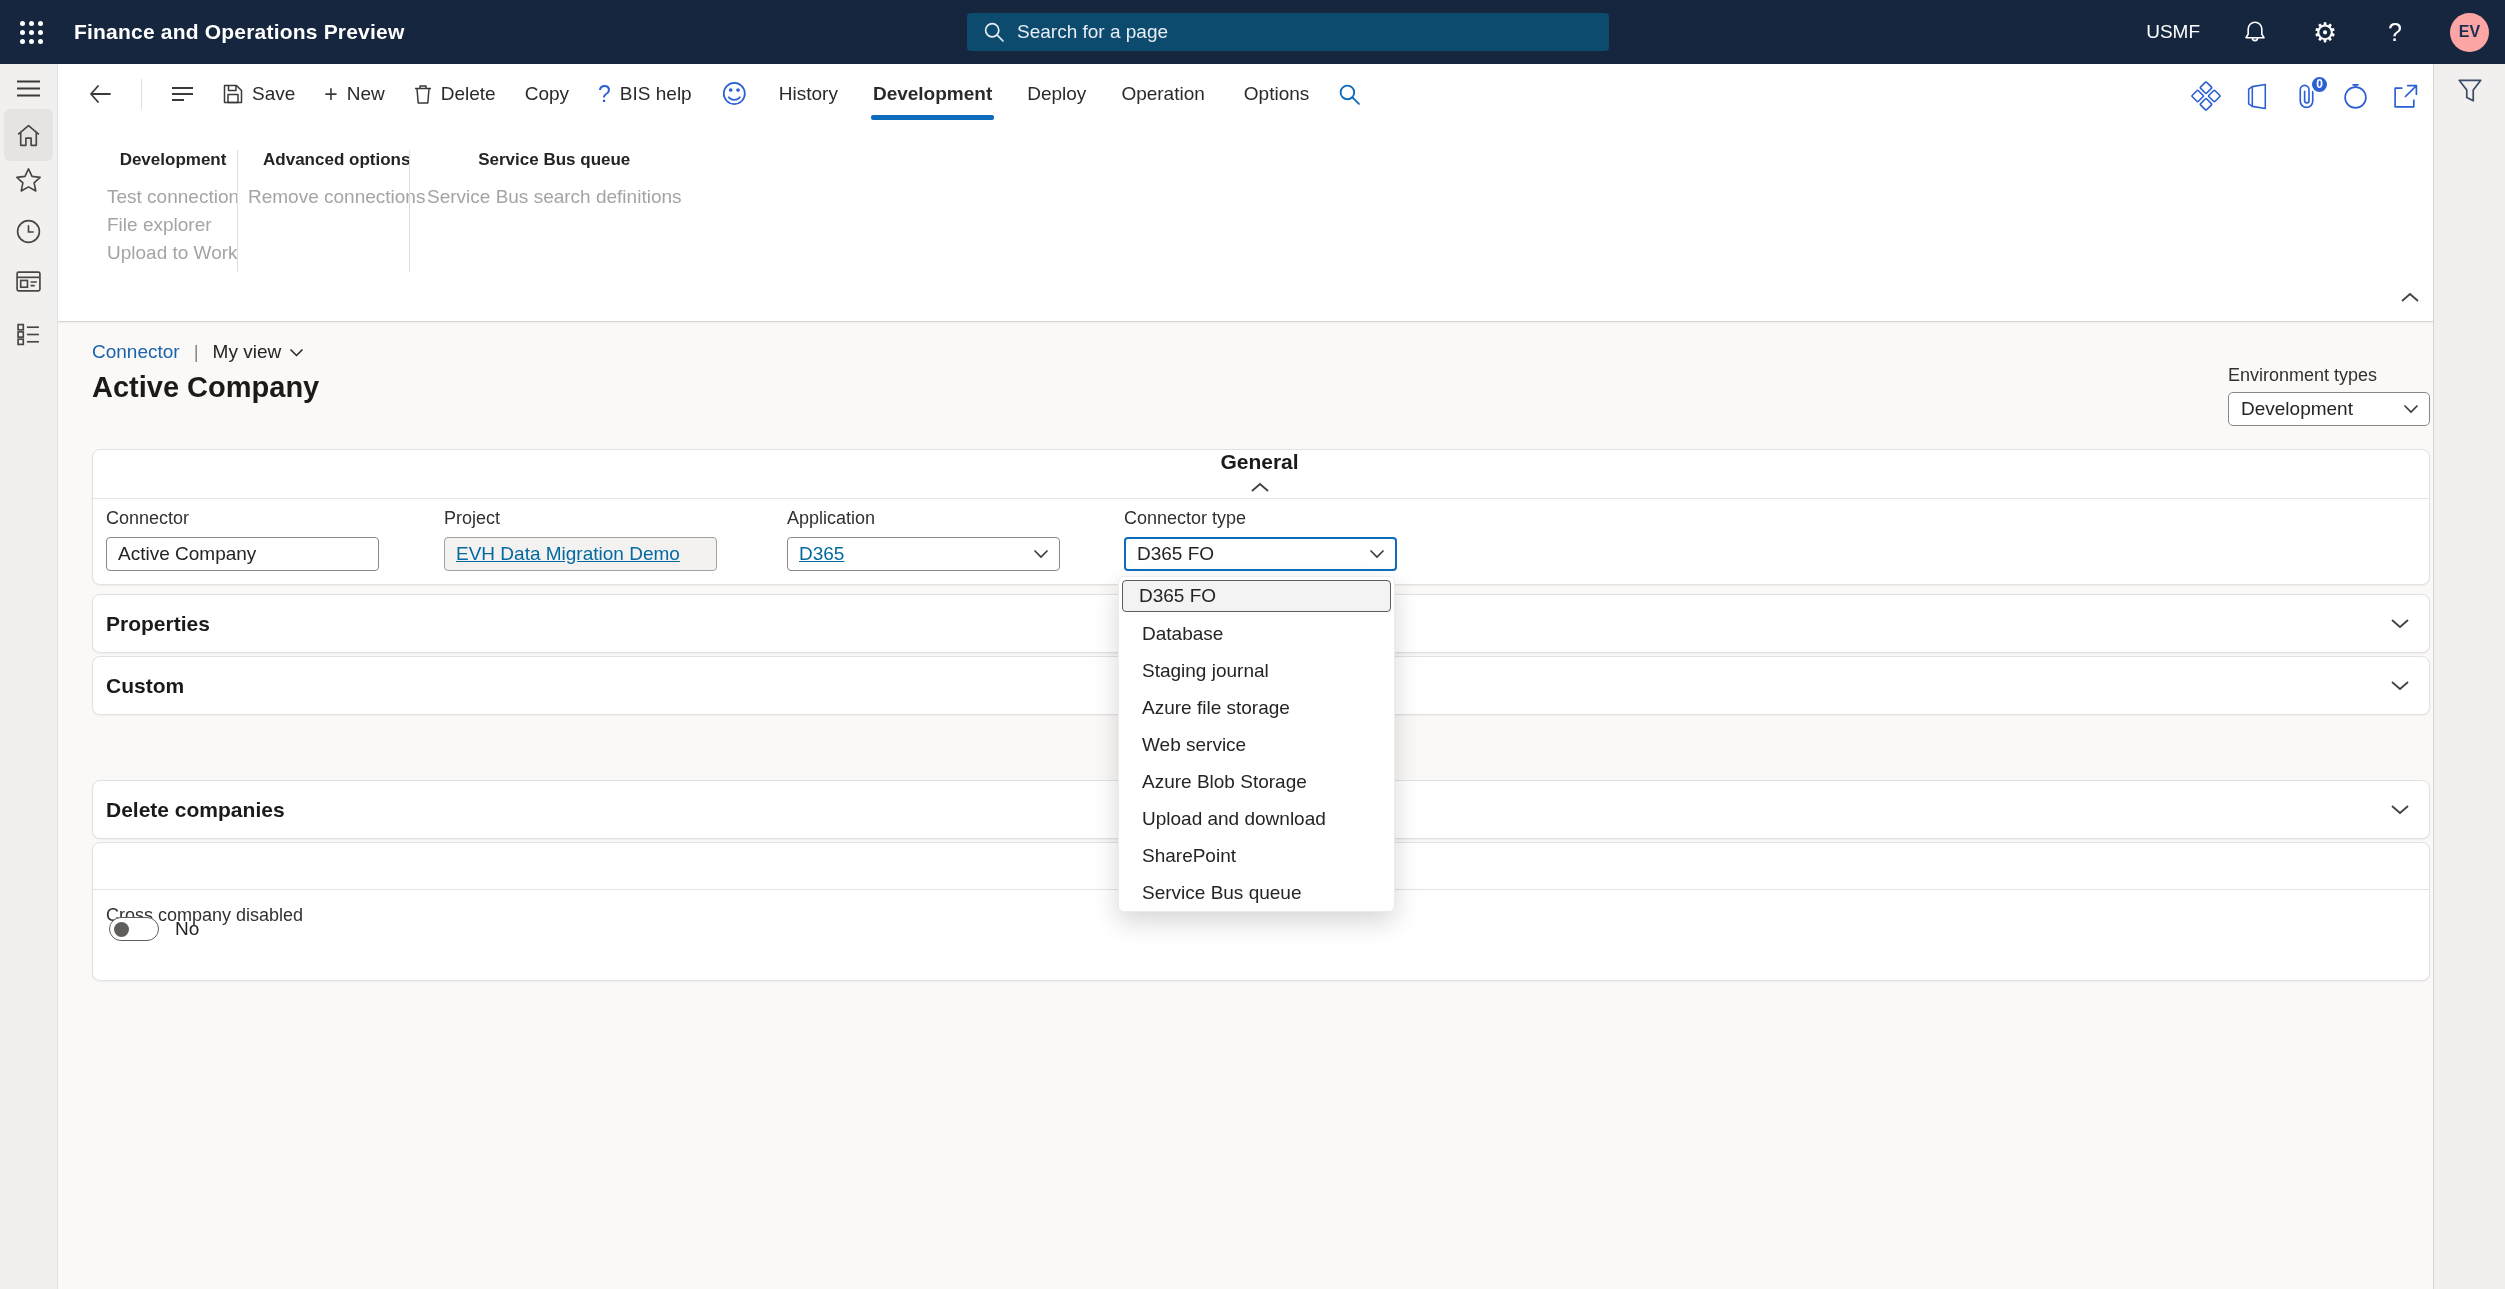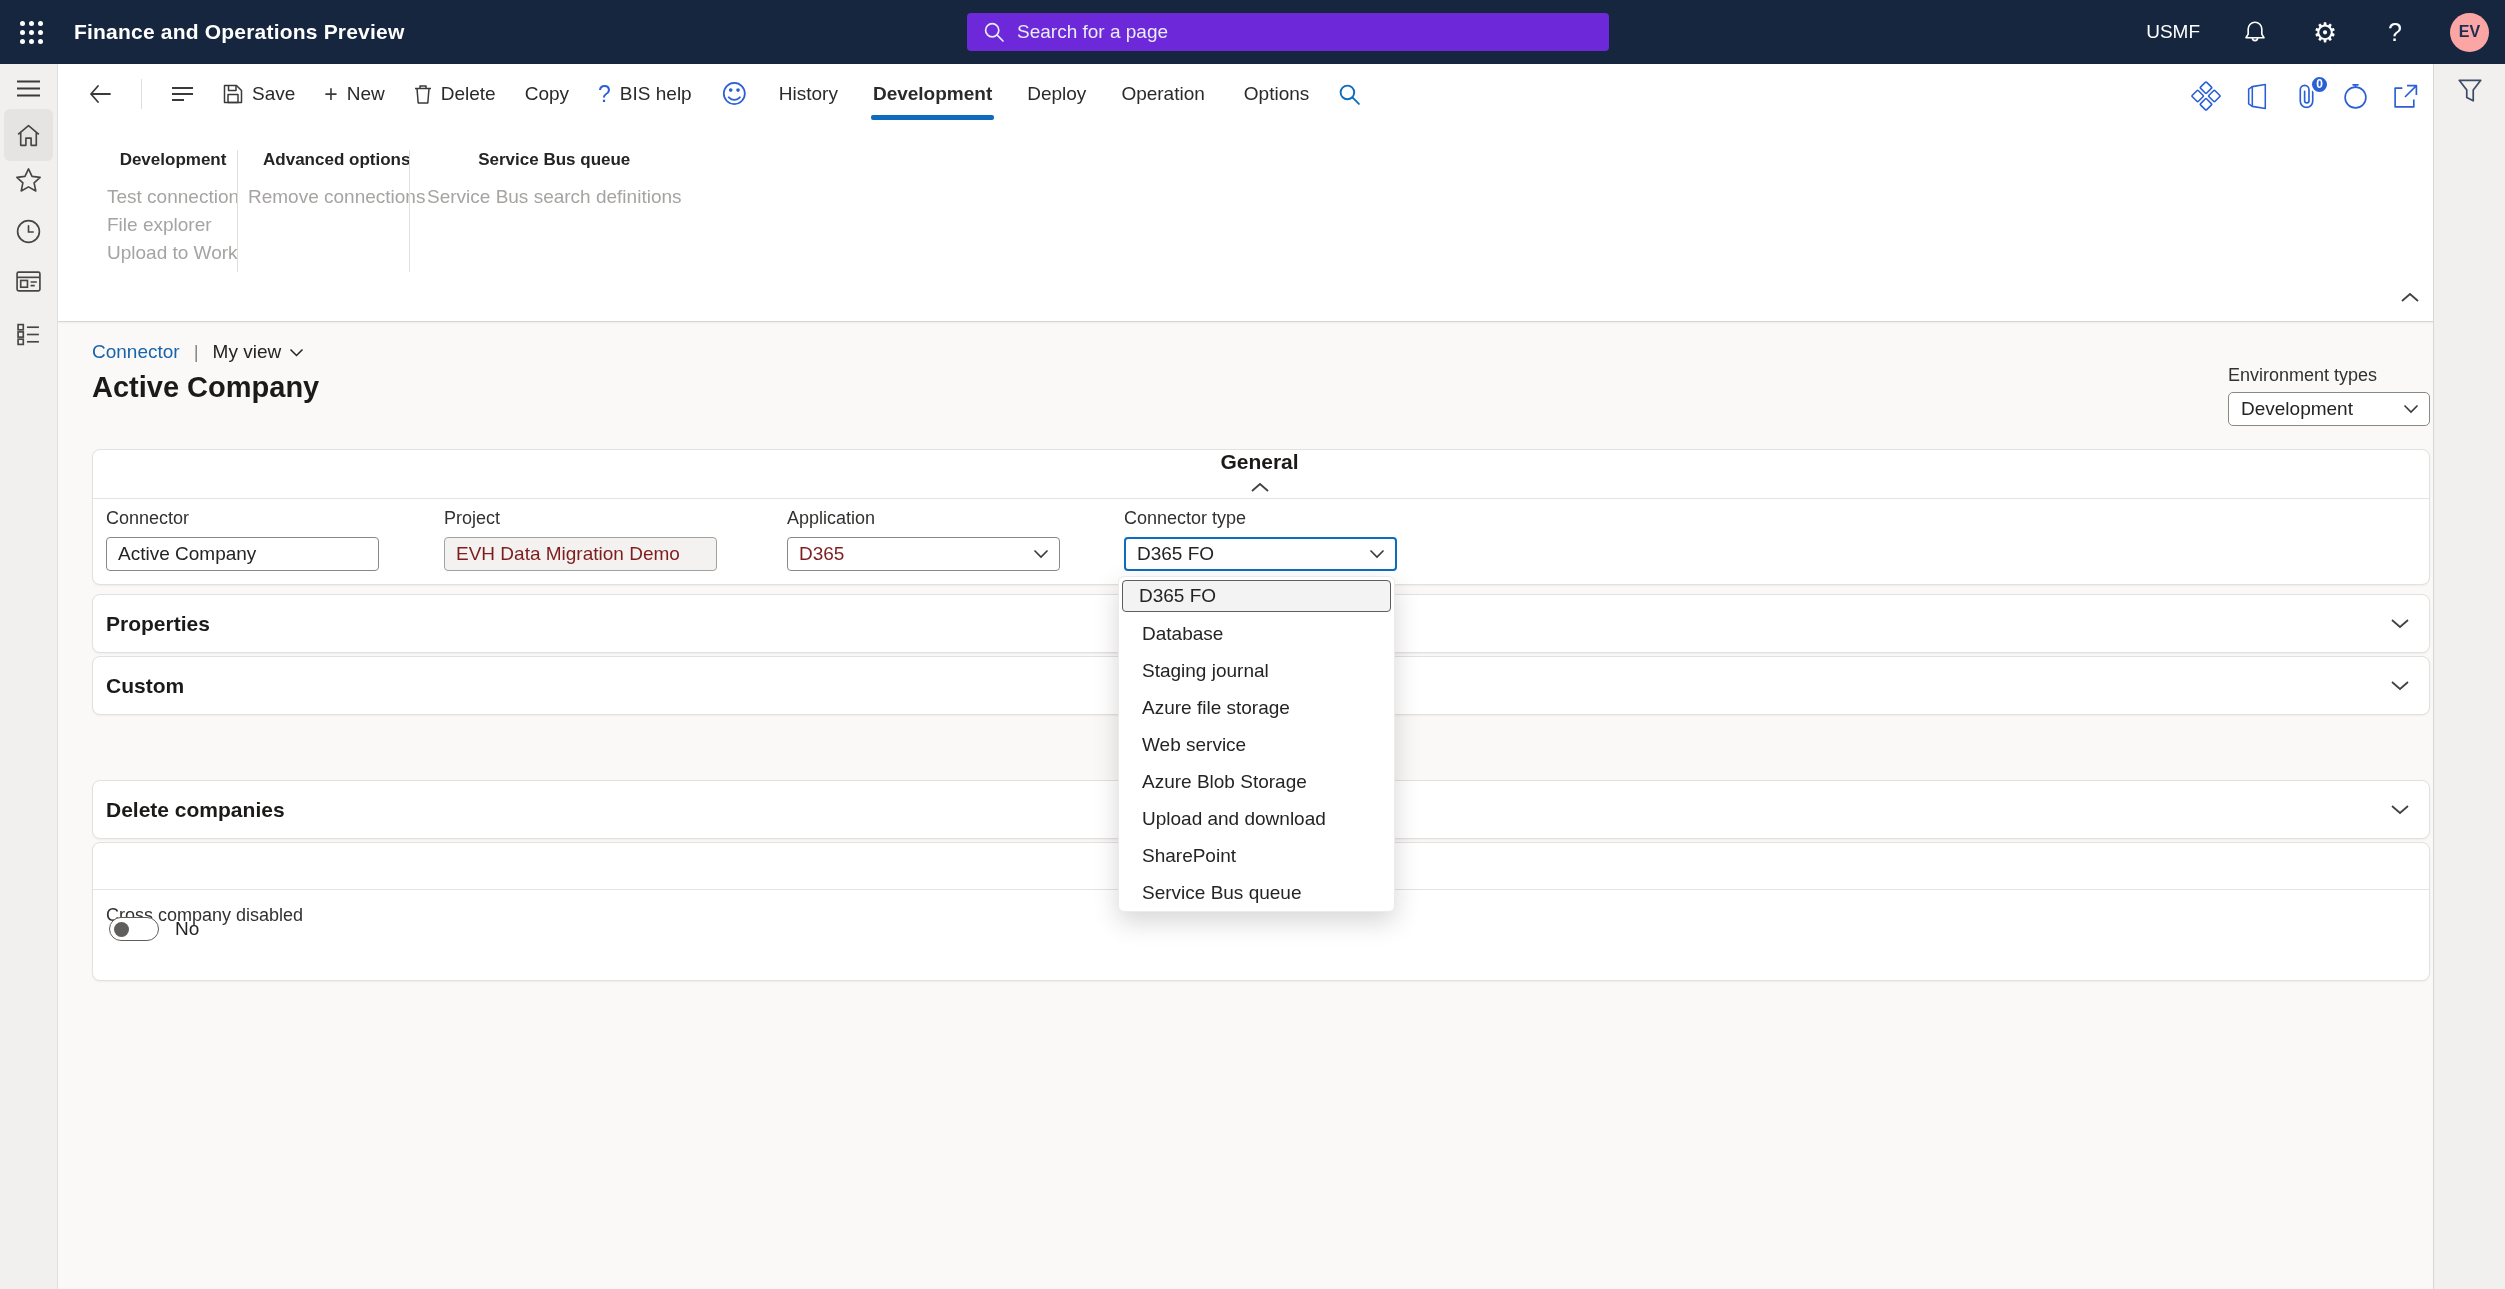--- a/index.html
+++ b/index.html
@@ -10,21 +10,21 @@
     background:#faf9f8; color:#242424;
   }
   svg { display:block; }
 
   
   .topbar{position:absolute;left:0;top:0;width:2505px;height:64px;background:#16263E;display:flex;align-items:center;color:#fff;z-index:100;}
   .waffle{width:62px;height:64px;display:flex;align-items:center;justify-content:center;cursor:pointer;}
   .waffle-grid{display:grid;grid-template-columns:repeat(3,5px);grid-template-rows:repeat(3,5px);gap:4px;}
   .waffle-grid span{width:5px;height:5px;border-radius:50%;background:#fff;}
   .app-title{font-size:21px;font-weight:600;margin-left:12px;letter-spacing:.2px;}
-  .top-search{position:absolute;left:967px;top:13px;width:642px;height:38px;background:#6d28d9;border-radius:4px;display:flex;align-items:center;padding-left:16px;gap:12px;font-size:19px;color:#E9EDF5;cursor:text;}
+  .top-search{position:absolute;left:967px;top:13px;width:642px;height:38px;background:#0c4a6e;border-radius:4px;display:flex;align-items:center;padding-left:16px;gap:12px;font-size:19px;color:#E9EDF5;cursor:text;}
   .top-right{position:absolute;right:0;top:0;height:64px;display:flex;align-items:center;gap:40px;padding-right:16px;}
   .company-btn{font-size:19px;color:#fff;cursor:pointer;}
   .top-icon{width:30px;height:30px;display:flex;align-items:center;justify-content:center;cursor:pointer;}
   .gear-glyph{font-family:"DejaVu Sans",sans-serif;font-size:27px;line-height:1;color:#fff;}
   .help-glyph{font-size:25px;color:#fff;font-weight:400;}
   .avatar{width:39px;height:39px;border-radius:50%;background:#fca5a5;color:#1C2D53;display:flex;align-items:center;justify-content:center;font-size:16px;font-weight:700;cursor:pointer;}
 
   
   .sidebar{position:absolute;left:0;top:64px;width:58px;height:1225px;background:#f1f0ee;border-right:1px solid #e1dfdd;z-index:60;}
   .side-item{position:absolute;left:0;width:57px;height:42px;display:flex;align-items:center;justify-content:center;cursor:pointer;}
@@ -70,21 +70,21 @@
   .card-title{font-size:21px;font-weight:700;color:#1b1a19;}
   .chev-btn{width:26px;height:22px;display:flex;align-items:center;justify-content:center;cursor:pointer;}
   .card-divider{height:1px;background:#e5e3e1;}
   .collapsed-head{height:57px;display:flex;align-items:center;justify-content:space-between;padding:0 16px 0 13px;cursor:pointer;}
 
   .field{position:absolute;top:58px;width:273px;}
   .field-label{font-size:18px;color:#323130;margin-bottom:8px;white-space:nowrap;}
   .ctrl{height:34px;border:1px solid #8a8886;border-radius:4px;background:#fff;display:flex;align-items:center;justify-content:space-between;padding:0 10px 0 11px;font-size:19px;color:#242424;}
   .ctrl.readonly{background:#f3f2f1;border-color:#a4a2a0;}
   .ctrl.focused{border:2px solid #0F6CBD;}
-  .blue-val{color:#7f1d1d;}
+  .blue-val{color:#0369a1;text-decoration:underline;}
 
   .flyout{position:absolute;left:1060px;top:253px;width:277px;height:336px;background:#fff;border:1px solid #ecebe9;border-radius:6px;box-shadow:0 10px 26px rgba(0,0,0,.16);z-index:90;padding-top:3px;}
   .fly-item{height:37px;display:flex;align-items:center;padding-left:23px;font-size:19px;color:#242424;cursor:pointer;}
   .fly-item.selected{height:32px;margin:0 3px 3px 3px;background:#f3f3f3;border:1px solid #605e5c;border-radius:4px;padding-left:16px;}
 
   .toggle-label{position:absolute;left:13px;top:62px;font-size:18px;color:#323130;}
   .toggle-row{position:absolute;left:16px;top:74px;display:flex;align-items:center;gap:16px;}
   .toggle{width:50px;height:24px;border:1px solid #605e5c;border-radius:13px;background:#fff;position:relative;cursor:pointer;}
   .knob{position:absolute;left:4px;top:3.5px;width:15px;height:15px;border-radius:50%;background:#605e5c;}
   .toggle-val{font-size:19px;color:#242424;}

